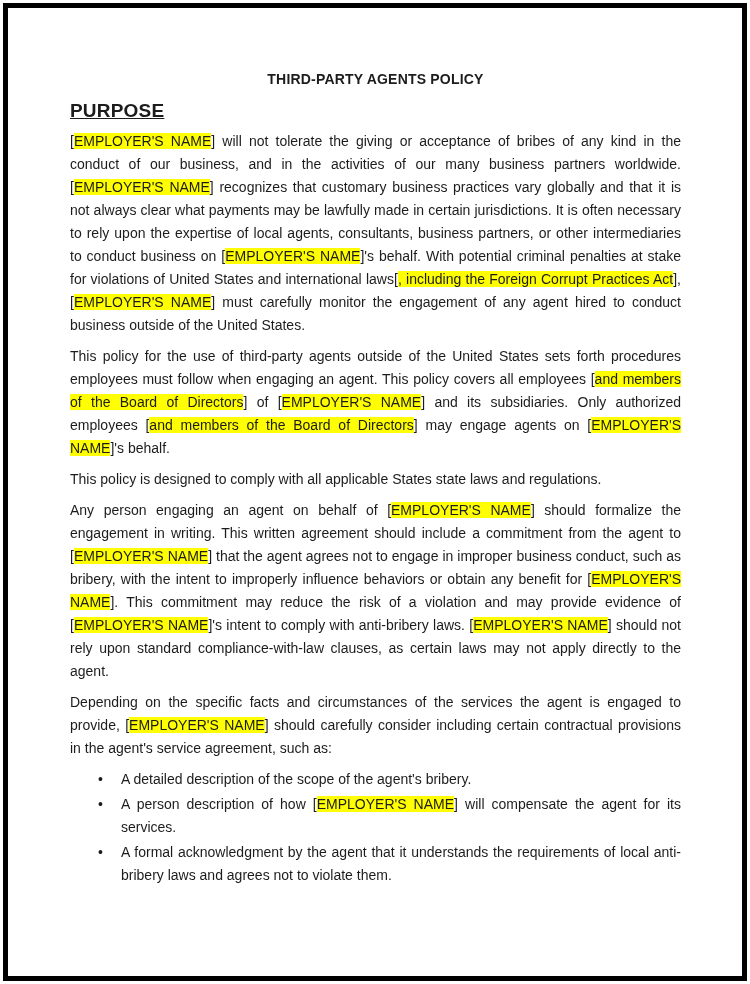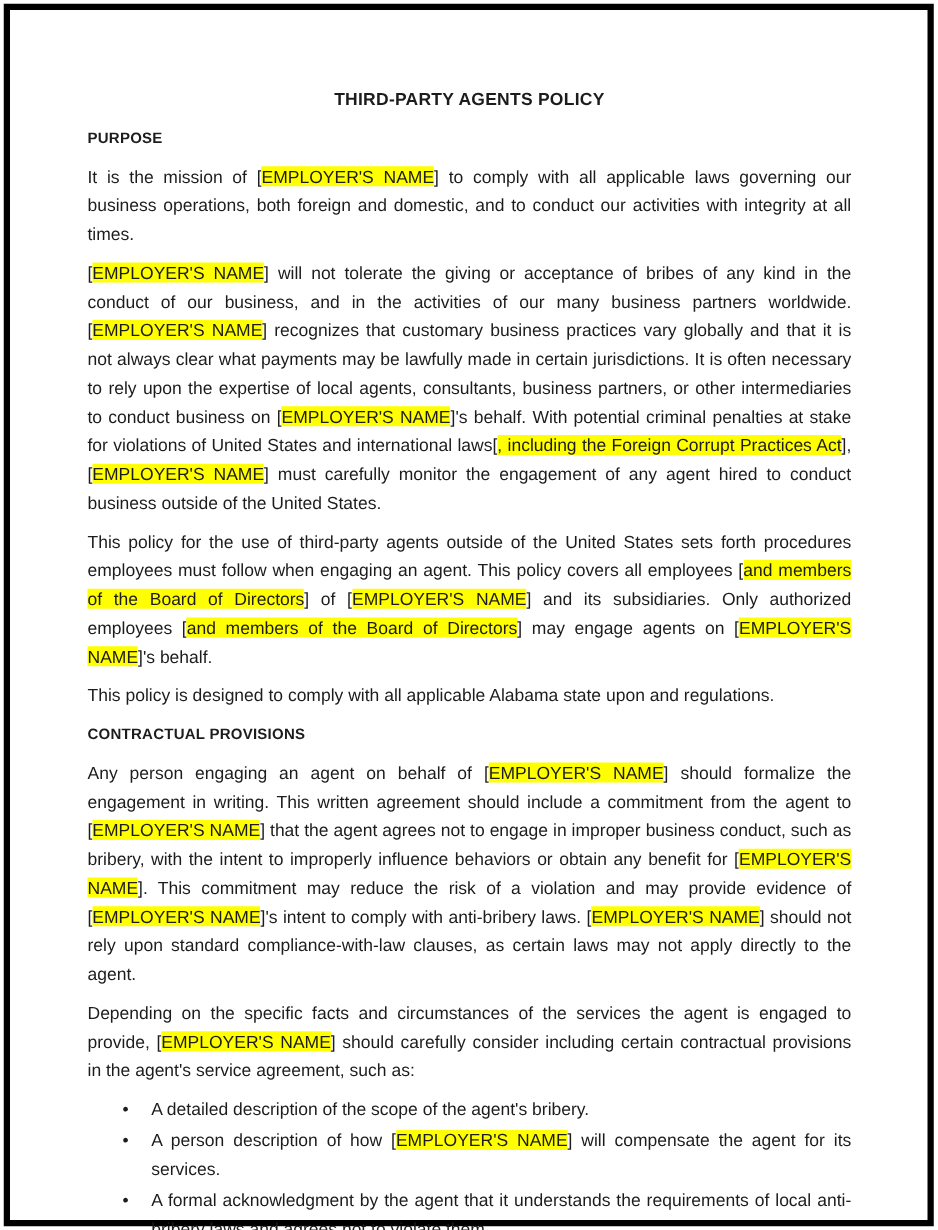--- a/index.html
+++ b/index.html
@@ -25,48 +25,47 @@
     color: var(--ink, #1c1c1c);
     font-size: 14px; line-height: 23px;
   }
   .doc-title {
     font-size: 14px; font-weight: bold;
     text-align: center;
     letter-spacing: 0.2px;
     margin: 0 0 8px 0;
   }
   .heading {
-    font-size: 12px; font-weight: bold;
+    font-size: 19px; font-weight: bold;
     letter-spacing: 0.2px;
     margin: 0 0 8px 0;
+    text-decoration: underline;
   }
   .para {
     text-align: justify;
     margin: 0 0 8px 0;
   }
   .hl { background: var(--hl, #ffff00); }
   .bullets { list-style: none; margin: 2px 0 0 0; }
   .bullets li { display: flex; margin-bottom: 2px; }
   .dot { flex: 0 0 23px; margin-left: 28px; }
   .btxt { flex: 1; text-align: justify; }
 </style>
 </head>
 <body>
 
 <div class="page">
   <div class="frame"></div>
   <div class="content">
     <h1 class="doc-title">THIRD-PARTY AGENTS POLICY</h1>
     <main id="doc-body">
         <h2 class="heading">PURPOSE</h2>
-        <p class="para"><span>It is the mission of [</span><span class="hl">EMPLOYER'S NAME</span><span>] to comply with all applicable laws governing our business operations, both foreign and domestic, and to conduct our activities with integrity at all times.</span></p>
         <p class="para"><span>[</span><span class="hl">EMPLOYER'S NAME</span><span>] will not tolerate the giving or acceptance of bribes of any kind in the conduct of our business, and in the activities of our many business partners worldwide. [</span><span class="hl">EMPLOYER'S NAME</span><span>] recognizes that customary business practices vary globally and that it is not always clear what payments may be lawfully made in certain jurisdictions. It is often necessary to rely upon the expertise of local agents, consultants, business partners, or other intermediaries to conduct business on [</span><span class="hl">EMPLOYER'S NAME</span><span>]'s behalf. With potential criminal penalties at stake for violations of United States and international laws[</span><span class="hl">, including the Foreign Corrupt Practices Act</span><span>], [</span><span class="hl">EMPLOYER'S NAME</span><span>] must carefully monitor the engagement of any agent hired to conduct business outside of the United States.</span></p>
         <p class="para"><span>This policy for the use of third-party agents outside of the United States sets forth procedures employees must follow when engaging an agent. This policy covers all employees [</span><span class="hl">and members of the Board of Directors</span><span>] of [</span><span class="hl">EMPLOYER'S NAME</span><span>] and its subsidiaries. Only authorized employees [</span><span class="hl">and members of the Board of Directors</span><span>] may engage agents on [</span><span class="hl">EMPLOYER'S NAME</span><span>]'s behalf.</span></p>
-        <p class="para"><span>This policy is designed to comply with all applicable Alabama state upon and regulations.</span></p>
-        <h2 class="heading">CONTRACTUAL PROVISIONS</h2>
+        <p class="para"><span>This policy is designed to comply with all applicable States state laws and regulations.</span></p>
         <p class="para"><span>Any person engaging an agent on behalf of [</span><span class="hl">EMPLOYER'S NAME</span><span>] should formalize the engagement in writing. This written agreement should include a commitment from the agent to [</span><span class="hl">EMPLOYER'S NAME</span><span>] that the agent agrees not to engage in improper business conduct, such as bribery, with the intent to improperly influence behaviors or obtain any benefit for [</span><span class="hl">EMPLOYER'S NAME</span><span>]. This commitment may reduce the risk of a violation and may provide evidence of [</span><span class="hl">EMPLOYER'S NAME</span><span>]'s intent to comply with anti-bribery laws. [</span><span class="hl">EMPLOYER'S NAME</span><span>] should not rely upon standard compliance-with-law clauses, as certain laws may not apply directly to the agent.</span></p>
         <p class="para"><span>Depending on the specific facts and circumstances of the services the agent is engaged to provide, [</span><span class="hl">EMPLOYER'S NAME</span><span>] should carefully consider including certain contractual provisions in the agent's service agreement, such as:</span></p>
         <ul class="bullets">
           <li>
             <span class="dot">•</span>
             <span class="btxt"><span>A detailed description of the scope of the agent's bribery.</span></span>
           </li>
           <li>
             <span class="dot">•</span>
             <span class="btxt"><span>A person description of how [</span><span class="hl">EMPLOYER'S NAME</span><span>] will compensate the agent for its services.</span></span>

